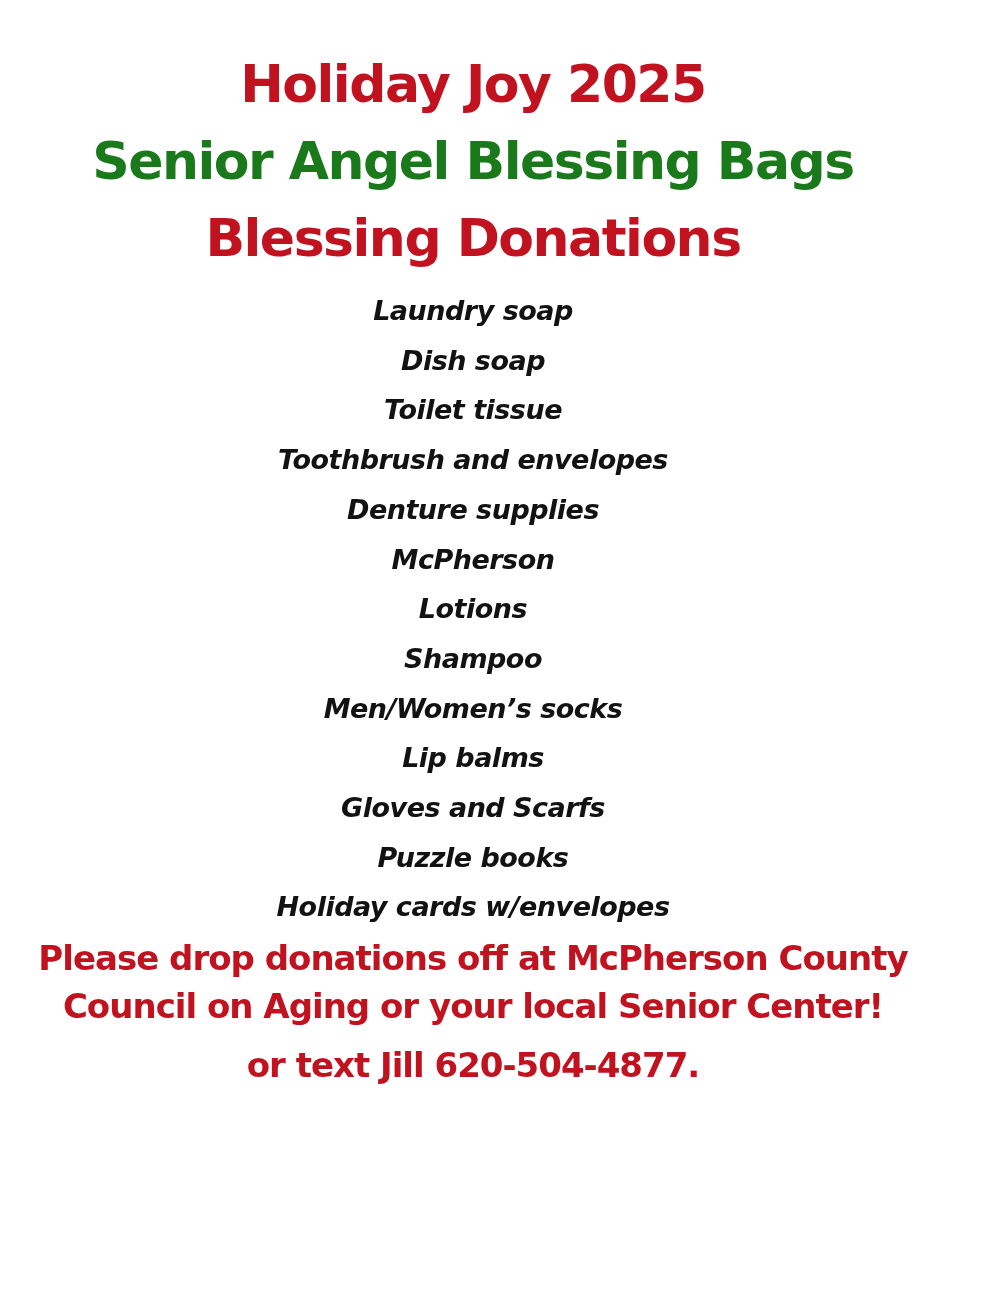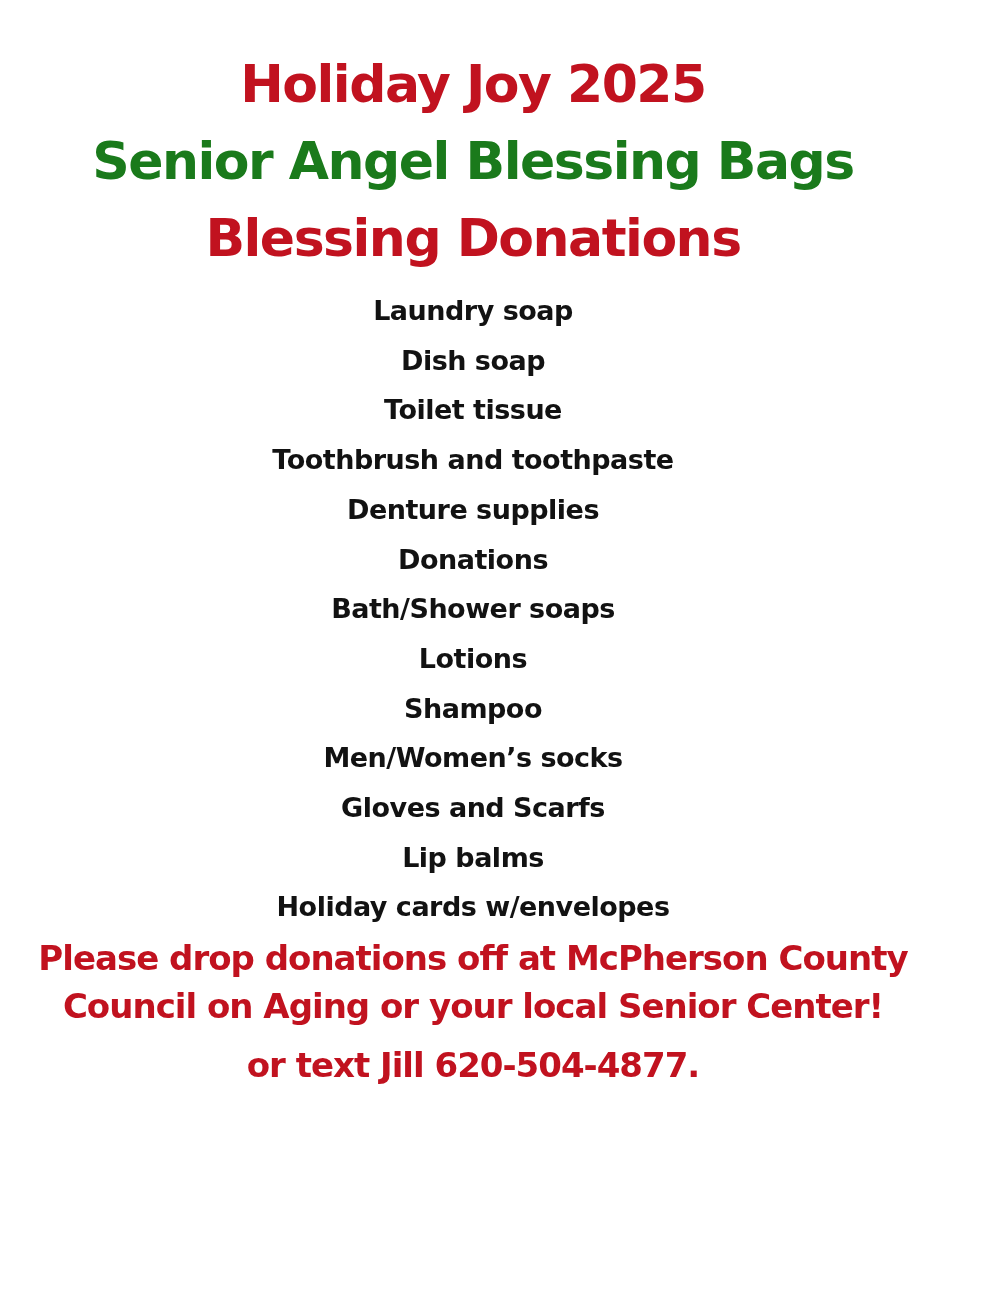--- a/index.html
+++ b/index.html
@@ -33,20 +33,21 @@
   }
   .title-green {
     color: #1a7a1b;
   }
   .items-list {
     margin-top: 9px;
     font-size: 27px;
     line-height: 49.7px;
     color: #121212;
     letter-spacing: -0.5px;
+    font-style: italic;
   }
   .footer-block {
     color: #c1121f;
     letter-spacing: -1px;
   }
   .footer-para-1 {
     margin-top: 2px;
     font-size: 34px;
     line-height: 48px;
   }
@@ -64,29 +65,29 @@
   <div class="title-block">
     <div class="title-red">Holiday Joy 2025</div>
     <div class="title-green">Senior Angel Blessing Bags</div>
     <div class="title-red">Blessing Donations</div>
   </div>
 
   <div class="items-list">
     <div>Laundry soap</div>
     <div>Dish soap</div>
     <div>Toilet tissue</div>
-    <div>Toothbrush and toothpaste</div>
+    <div>Toothbrush and envelopes</div>
     <div>Denture supplies</div>
-    <div>Donations</div>
-    <div>Bath/Shower soaps</div>
+    <div>McPherson</div>
     <div>Lotions</div>
     <div>Shampoo</div>
     <div>Men/Women’s socks</div>
+    <div>Lip balms</div>
     <div>Gloves and Scarfs</div>
-    <div>Lip balms</div>
+    <div>Puzzle books</div>
     <div>Holiday cards w/envelopes</div>
   </div>
 
   <div class="footer-block">
     <div class="footer-para-1">
       <div>Please drop donations off at McPherson County</div>
       <div>Council on Aging or your local Senior Center!</div>
     </div>
     <div class="footer-para-2">
       <div>or text Jill 620-504-4877.</div>

